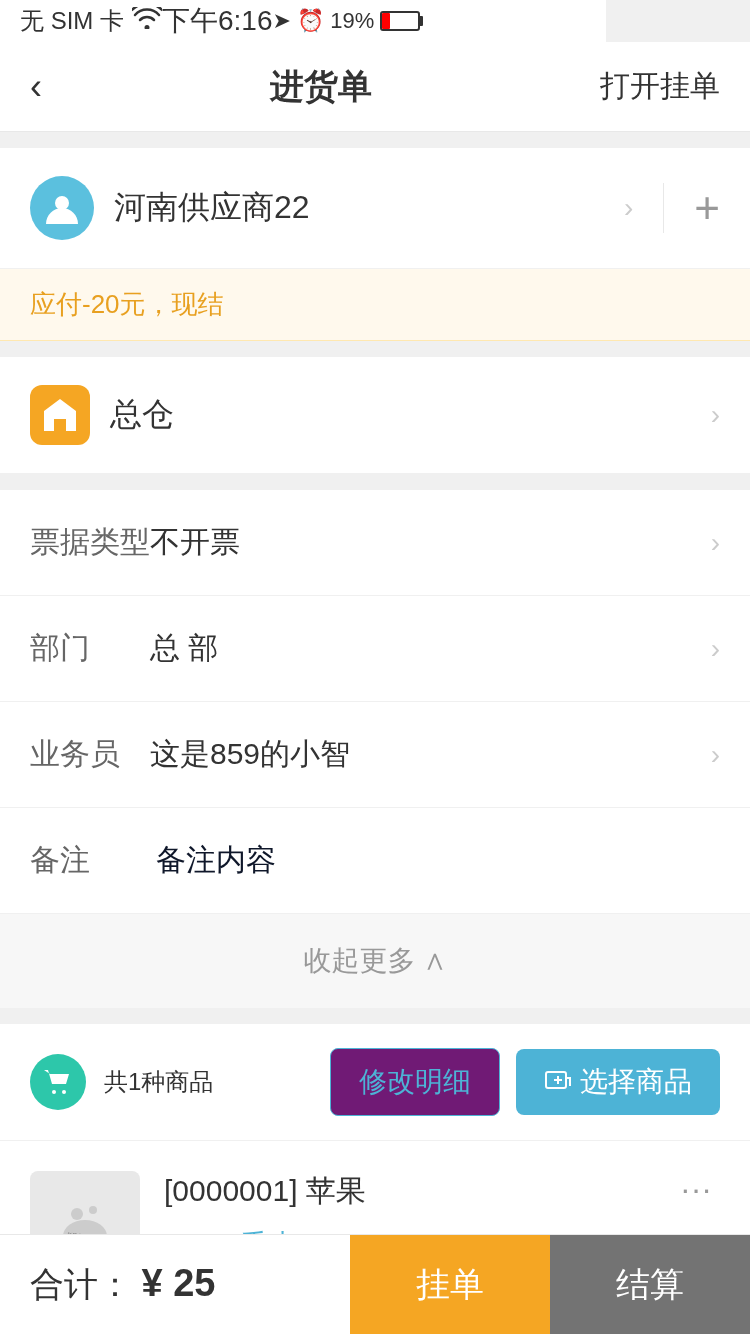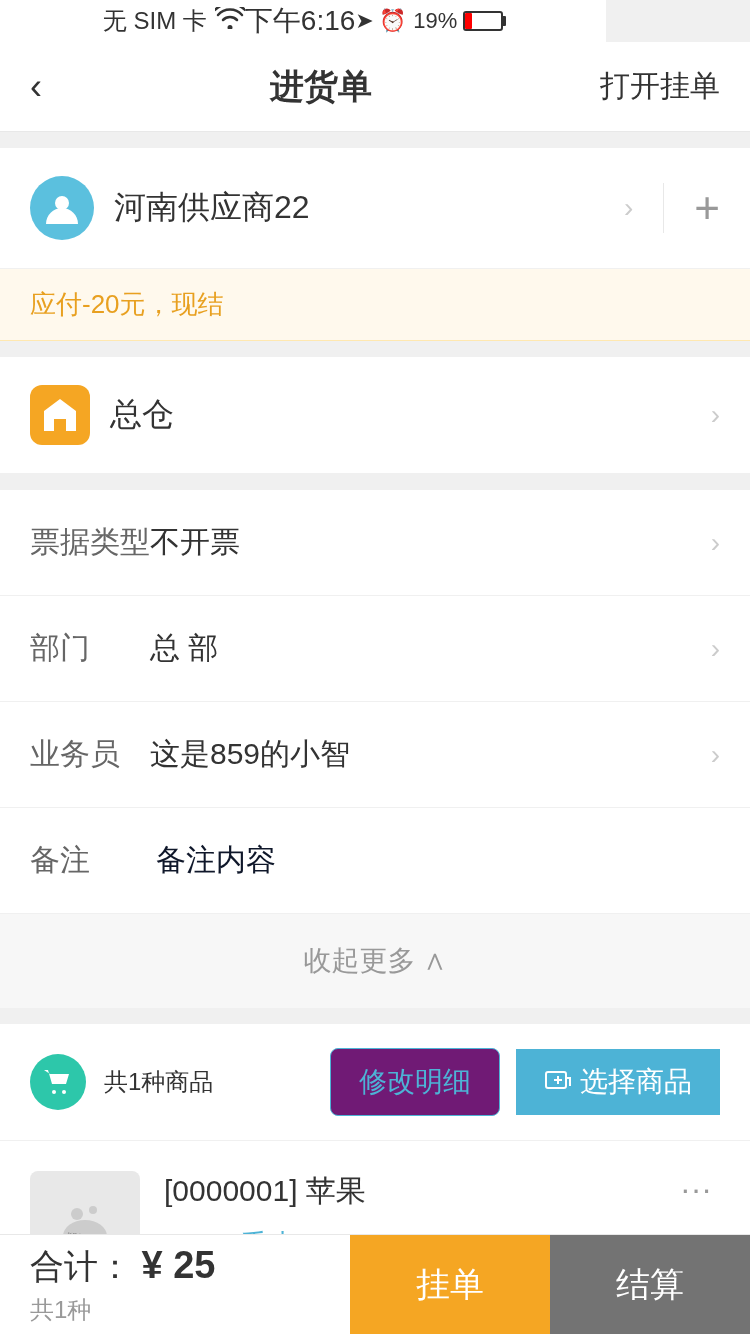--- a/index.html
+++ b/index.html
@@ -13,21 +13,21 @@
       color: #333;
     }
 
     
     .status-bar {
       width: 606px;
       height: 42px;
       background: #fff;
       display: flex;
       align-items: center;
-      justify-content: center;
+      justify-content: flex-start;
       padding: 0 20px;
       font-size: 24px;
       color: #333;
     }
     .status-bar .left { display: flex; align-items: center; gap: 8px; }
     .status-bar .center { font-size: 28px; font-weight: 500; }
     .status-bar .right { display: flex; align-items: center; gap: 6px; font-size: 22px; }
     .battery {
       width: 40px; height: 20px;
       border: 2px solid #333;
@@ -171,21 +171,21 @@
       border-radius: 8px;
       font-size: 28px;
       cursor: pointer;
       margin-right: 16px;
     }
     .btn-blue {
       background: #4db3d6;
       color: #fff;
       border: none;
       padding: 14px 28px;
-      border-radius: 0;
+      border-radius: 8px;
       font-size: 28px;
       cursor: pointer;
       display: flex; align-items: center; gap: 8px;
     }
 
     
     .product-item {
       display: flex;
       align-items: flex-start;
       padding: 30px;
@@ -392,17 +392,16 @@
 </div>
 
 <div class="bottom-spacer"></div>
 
 <div class="bottom-bar">
   <div class="total-section">
     <div class="total-amount">
       <span>合计：</span>
       <span class="amount-value">¥ 25</span>
     </div>
-    <div class="total-count">共1种</div>
   </div>
   <button class="btn-yellow">挂单</button>
   <button class="btn-green">结算</button>
 </div>
 
 </body></html>

